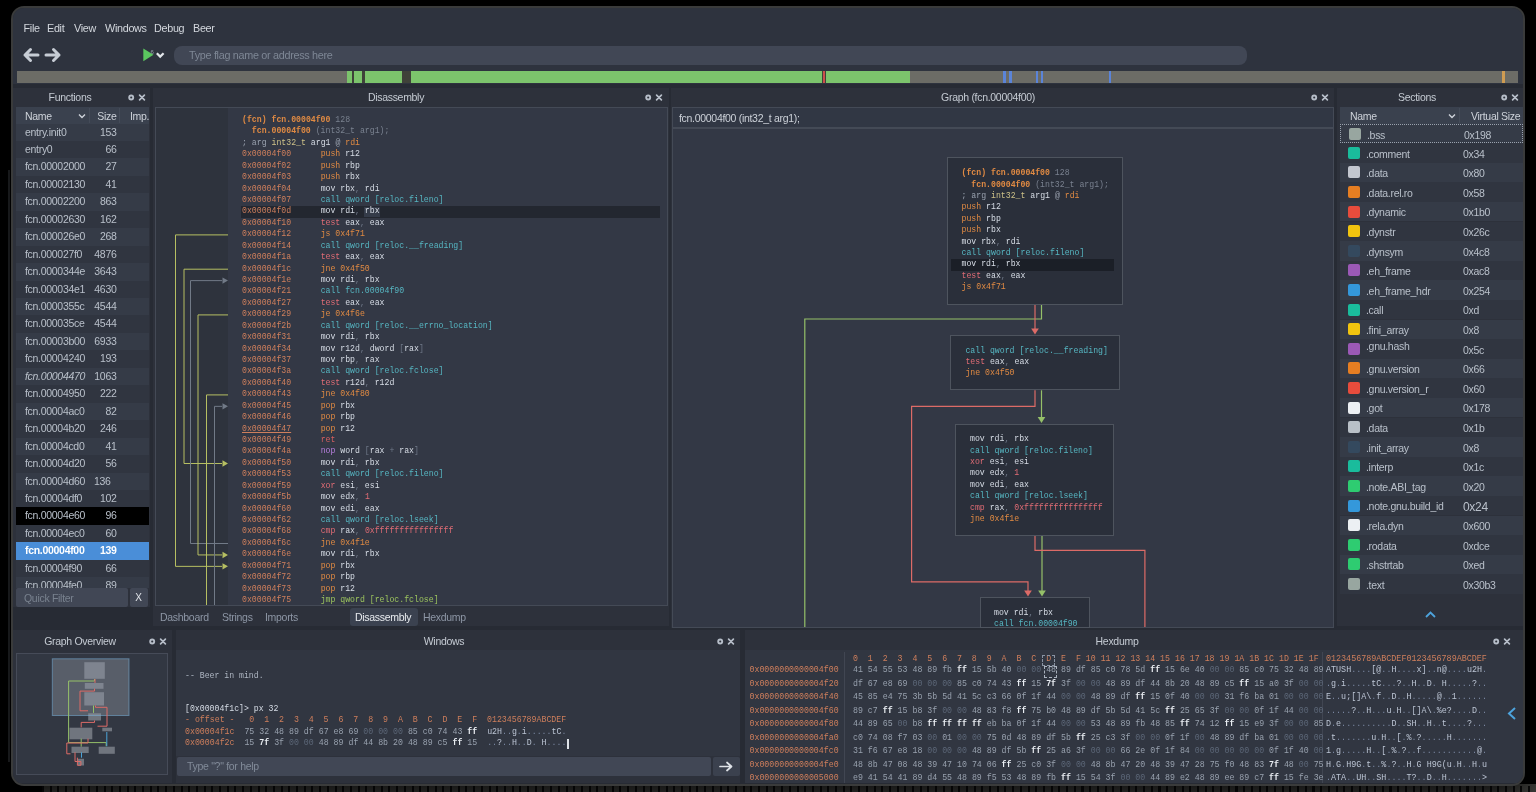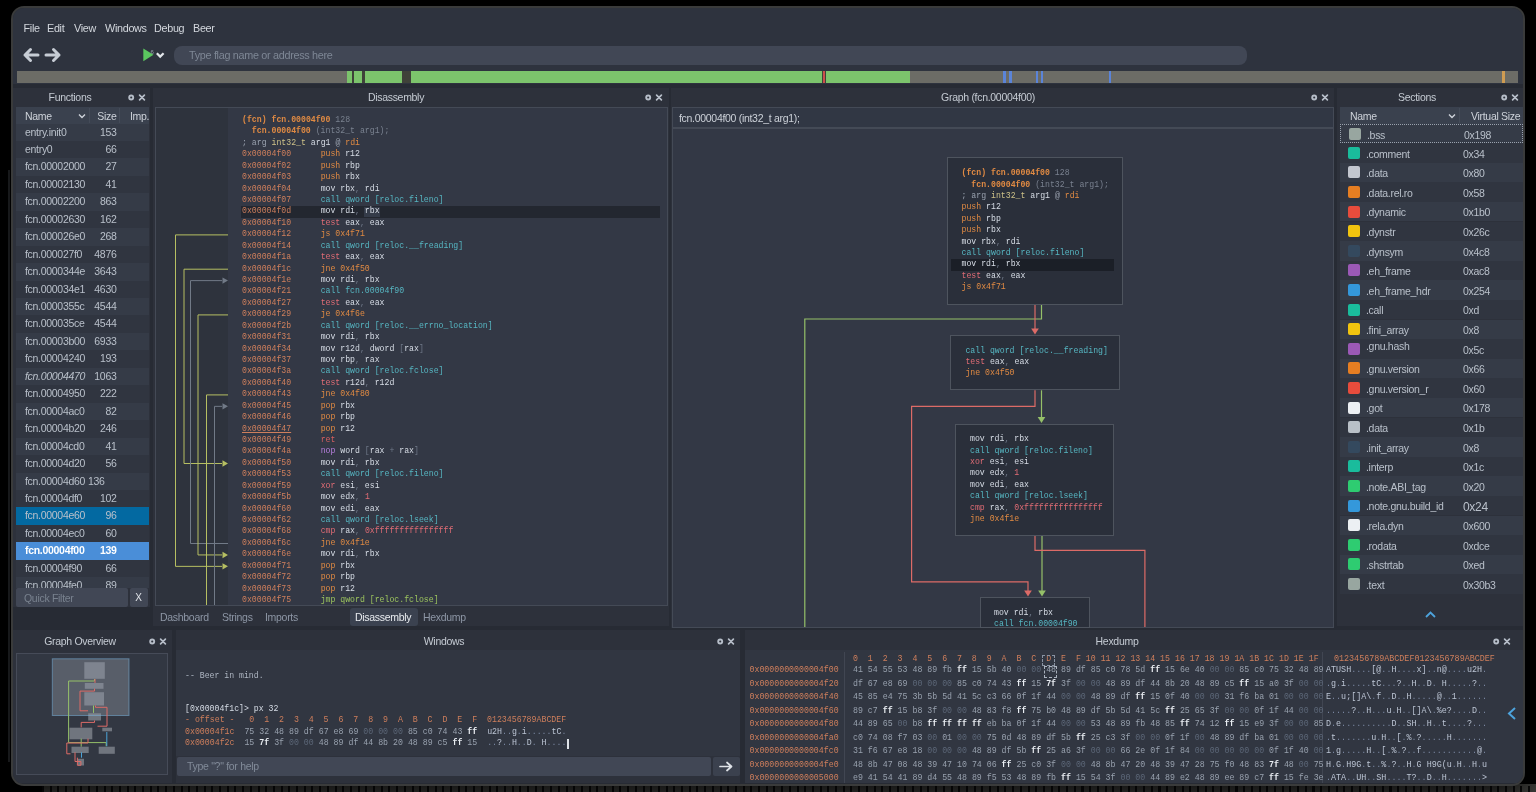--- a/index.html
+++ b/index.html
@@ -135,27 +135,27 @@
 <div style="position:absolute;left:0;top:314.1px;width:132.5px;height:17.45px;background:#353b47">
           <div class="ui" style="position:absolute;left:9px;top:2px;font-size:10.5px;color:#b9c0ca;">fcn.00004cd0</div>
           <div class="ui" style="position:absolute;left:72px;top:2px;width:28.5px;text-align:right;font-size:10.5px;color:#b9c0ca;">41</div>
         </div>
 <div style="position:absolute;left:0;top:331.6px;width:132.5px;height:17.45px;background:#303540">
           <div class="ui" style="position:absolute;left:9px;top:2px;font-size:10.5px;color:#b9c0ca;">fcn.00004d20</div>
           <div class="ui" style="position:absolute;left:72px;top:2px;width:28.5px;text-align:right;font-size:10.5px;color:#b9c0ca;">56</div>
         </div>
 <div style="position:absolute;left:0;top:349.0px;width:132.5px;height:17.45px;background:#353b47">
           <div class="ui" style="position:absolute;left:9px;top:2px;font-size:10.5px;color:#b9c0ca;">fcn.00004d60</div>
-          <div class="ui" style="position:absolute;left:72px;top:2px;width:28.5px;text-align:left;font-size:10.5px;color:#b9c0ca;">136</div>
+          <div class="ui" style="position:absolute;left:72px;top:2px;width:28.5px;text-align:center;font-size:10.5px;color:#b9c0ca;">136</div>
         </div>
 <div style="position:absolute;left:0;top:366.4px;width:132.5px;height:17.45px;background:#303540">
           <div class="ui" style="position:absolute;left:9px;top:2px;font-size:10.5px;color:#b9c0ca;">fcn.00004df0</div>
           <div class="ui" style="position:absolute;left:72px;top:2px;width:28.5px;text-align:right;font-size:10.5px;color:#b9c0ca;">102</div>
         </div>
-<div style="position:absolute;left:0;top:383.9px;width:132.5px;height:17.45px;background:#0369a1">
+<div style="position:absolute;left:0;top:383.9px;width:132.5px;height:17.45px;background:#000000">
           <div class="ui" style="position:absolute;left:9px;top:2px;font-size:10.5px;color:#b9c0ca;">fcn.00004e60</div>
           <div class="ui" style="position:absolute;left:72px;top:2px;width:28.5px;text-align:right;font-size:10.5px;color:#b9c0ca;">96</div>
         </div>
 <div style="position:absolute;left:0;top:401.3px;width:132.5px;height:17.45px;background:#303540">
           <div class="ui" style="position:absolute;left:9px;top:2px;font-size:10.5px;color:#b9c0ca;">fcn.00004ec0</div>
           <div class="ui" style="position:absolute;left:72px;top:2px;width:28.5px;text-align:right;font-size:10.5px;color:#b9c0ca;">60</div>
         </div>
 <div style="position:absolute;left:0;top:418.8px;width:132.5px;height:17.45px;background:#4a8ed8">
           <div class="ui" style="position:absolute;left:9px;top:2px;font-size:10.5px;color:#ffffff;font-weight:bold;">fcn.00004f00</div>
           <div class="ui" style="position:absolute;left:72px;top:2px;width:28.5px;text-align:right;font-size:10.5px;color:#ffffff;font-weight:bold;">139</div>
@@ -494,21 +494,21 @@
 <div style="position:absolute;left:745px;top:630px;width:778px;height:153px;background:#2d313b;"></div>
 <div class="ui" style="position:absolute;left:1017px;top:633px;width:200px;height:16px;line-height:16px;text-align:center;font-size:10.5px;color:#c5cbd3;">Hexdump</div>
 <svg style="position:absolute;left:1492.4px;top:637.0px" width="20" height="9" viewBox="0 0 20 9">
 <circle cx="4.2" cy="4.5" r="2" fill="none" stroke="#b6bdc8" stroke-width="1.9"></circle>
 <path d="M12.6 2.1l4.8 4.8M17.4 2.1l-4.8 4.8" stroke="#b6bdc8" stroke-width="1.7" stroke-linecap="round"></path>
 </svg>
 <div style="position:absolute;left:745px;top:650px;width:778px;height:133px;background:#313641;"></div>
 <div style="position:absolute;left:844.2px;top:652px;width:1px;height:131px;background:#414652;"></div>
 <div style="position:absolute;left:1322px;top:652px;width:1px;height:131px;background:#414652;"></div>
 <div style="position:absolute;left:848.05px;top:653.7px;height:13.47px;line-height:13.47px;font:8.25px 'Liberation Mono',monospace;white-space:pre;"><span style="color:#cf7f5c;"> 0</span><span style="color:#cf7f5c;"> </span><span style="color:#cf7f5c;"> 1</span><span style="color:#cf7f5c;"> </span><span style="color:#cf7f5c;"> 2</span><span style="color:#cf7f5c;"> </span><span style="color:#cf7f5c;"> 3</span><span style="color:#cf7f5c;"> </span><span style="color:#cf7f5c;"> 4</span><span style="color:#cf7f5c;"> </span><span style="color:#cf7f5c;"> 5</span><span style="color:#cf7f5c;"> </span><span style="color:#cf7f5c;"> 6</span><span style="color:#cf7f5c;"> </span><span style="color:#cf7f5c;"> 7</span><span style="color:#cf7f5c;"> </span><span style="color:#cf7f5c;"> 8</span><span style="color:#cf7f5c;"> </span><span style="color:#cf7f5c;"> 9</span><span style="color:#cf7f5c;"> </span><span style="color:#cf7f5c;"> A</span><span style="color:#cf7f5c;"> </span><span style="color:#cf7f5c;"> B</span><span style="color:#cf7f5c;"> </span><span style="color:#cf7f5c;"> C</span><span style="color:#cf7f5c;"> </span><span style="color:#cf7f5c;"> D</span><span style="color:#cf7f5c;"> </span><span style="color:#cf7f5c;"> E</span><span style="color:#cf7f5c;"> </span><span style="color:#cf7f5c;"> F</span><span style="color:#cf7f5c;"> </span><span style="color:#cf7f5c;">10</span><span style="color:#cf7f5c;"> </span><span style="color:#cf7f5c;">11</span><span style="color:#cf7f5c;"> </span><span style="color:#cf7f5c;">12</span><span style="color:#cf7f5c;"> </span><span style="color:#cf7f5c;">13</span><span style="color:#cf7f5c;"> </span><span style="color:#cf7f5c;">14</span><span style="color:#cf7f5c;"> </span><span style="color:#cf7f5c;">15</span><span style="color:#cf7f5c;"> </span><span style="color:#cf7f5c;">16</span><span style="color:#cf7f5c;"> </span><span style="color:#cf7f5c;">17</span><span style="color:#cf7f5c;"> </span><span style="color:#cf7f5c;">18</span><span style="color:#cf7f5c;"> </span><span style="color:#cf7f5c;">19</span><span style="color:#cf7f5c;"> </span><span style="color:#cf7f5c;">1A</span><span style="color:#cf7f5c;"> </span><span style="color:#cf7f5c;">1B</span><span style="color:#cf7f5c;"> </span><span style="color:#cf7f5c;">1C</span><span style="color:#cf7f5c;"> </span><span style="color:#cf7f5c;">1D</span><span style="color:#cf7f5c;"> </span><span style="color:#cf7f5c;">1E</span><span style="color:#cf7f5c;"> </span><span style="color:#cf7f5c;">1F</span></div>
-<div style="position:absolute;left:1326px;top:653.7px;height:13.47px;line-height:13.47px;font:8.4px 'Liberation Mono',monospace;white-space:pre;"><span style="color:#cf7f5c;margin-left:8px;">0123456789ABCDEF0123456789ABCDEF</span></div>
+<div style="position:absolute;left:1326px;top:653.7px;height:13.47px;line-height:13.47px;font:8.4px 'Liberation Mono',monospace;white-space:pre;"><span style="color:#cf7f5c;">0123456789ABCDEF0123456789ABCDEF</span></div>
 <div style="position:absolute;left:1041.5px;top:654.8px;width:13.5px;height:11px;background:transparent;border:1px dashed #8a93a2;"></div>
 <div style="position:absolute;left:749.5px;top:665.2px;height:13.47px;line-height:13.47px;font:8.25px 'Liberation Mono',monospace;white-space:pre;"><span style="color:#cf7f5c;">0x0000000000004f00</span></div>
 <div style="position:absolute;left:853px;top:665.2px;height:13.47px;line-height:13.47px;font:8.25px 'Liberation Mono',monospace;white-space:pre;"><span style="color:#98a1ae;">41</span><span style="color:#98a1ae;"> </span><span style="color:#98a1ae;">54</span><span style="color:#98a1ae;"> </span><span style="color:#98a1ae;">55</span><span style="color:#98a1ae;"> </span><span style="color:#98a1ae;">53</span><span style="color:#98a1ae;"> </span><span style="color:#98a1ae;">48</span><span style="color:#98a1ae;"> </span><span style="color:#98a1ae;">89</span><span style="color:#98a1ae;"> </span><span style="color:#98a1ae;">fb</span><span style="color:#98a1ae;"> </span><span style="color:#e9edf2;font-weight:bold;">ff</span><span style="color:#98a1ae;"> </span><span style="color:#98a1ae;">15</span><span style="color:#98a1ae;"> </span><span style="color:#98a1ae;">5b</span><span style="color:#98a1ae;"> </span><span style="color:#98a1ae;">40</span><span style="color:#98a1ae;"> </span><span style="color:#5c6778;">00</span><span style="color:#98a1ae;"> </span><span style="color:#5c6778;">00</span><span style="color:#98a1ae;"> </span><span style="color:#98a1ae;">48</span><span style="color:#98a1ae;"> </span><span style="color:#98a1ae;">89</span><span style="color:#98a1ae;"> </span><span style="color:#98a1ae;">df</span><span style="color:#98a1ae;"> </span><span style="color:#98a1ae;">85</span><span style="color:#98a1ae;"> </span><span style="color:#98a1ae;">c0</span><span style="color:#98a1ae;"> </span><span style="color:#98a1ae;">78</span><span style="color:#98a1ae;"> </span><span style="color:#98a1ae;">5d</span><span style="color:#98a1ae;"> </span><span style="color:#e9edf2;font-weight:bold;">ff</span><span style="color:#98a1ae;"> </span><span style="color:#98a1ae;">15</span><span style="color:#98a1ae;"> </span><span style="color:#98a1ae;">6e</span><span style="color:#98a1ae;"> </span><span style="color:#98a1ae;">40</span><span style="color:#98a1ae;"> </span><span style="color:#5c6778;">00</span><span style="color:#98a1ae;"> </span><span style="color:#5c6778;">00</span><span style="color:#98a1ae;"> </span><span style="color:#98a1ae;">85</span><span style="color:#98a1ae;"> </span><span style="color:#98a1ae;">c0</span><span style="color:#98a1ae;"> </span><span style="color:#98a1ae;">75</span><span style="color:#98a1ae;"> </span><span style="color:#98a1ae;">32</span><span style="color:#98a1ae;"> </span><span style="color:#98a1ae;">48</span><span style="color:#98a1ae;"> </span><span style="color:#98a1ae;">89</span></div>
 <div style="position:absolute;left:1326px;top:665.2px;height:13.47px;line-height:13.47px;font:8.4px 'Liberation Mono',monospace;white-space:pre;"><span style="color:#bcc5d4;">A</span><span style="color:#bcc5d4;">T</span><span style="color:#bcc5d4;">U</span><span style="color:#bcc5d4;">S</span><span style="color:#bcc5d4;">H</span><span style="color:#7b88a3;">.</span><span style="color:#7b88a3;">.</span><span style="color:#7b88a3;">.</span><span style="color:#7b88a3;">.</span><span style="color:#bcc5d4;">[</span><span style="color:#bcc5d4;">@</span><span style="color:#7b88a3;">.</span><span style="color:#7b88a3;">.</span><span style="color:#bcc5d4;">H</span><span style="color:#7b88a3;">.</span><span style="color:#7b88a3;">.</span><span style="color:#7b88a3;">.</span><span style="color:#7b88a3;">.</span><span style="color:#bcc5d4;">x</span><span style="color:#bcc5d4;">]</span><span style="color:#7b88a3;">.</span><span style="color:#7b88a3;">.</span><span style="color:#bcc5d4;">n</span><span style="color:#bcc5d4;">@</span><span style="color:#7b88a3;">.</span><span style="color:#7b88a3;">.</span><span style="color:#7b88a3;">.</span><span style="color:#7b88a3;">.</span><span style="color:#bcc5d4;">u</span><span style="color:#bcc5d4;">2</span><span style="color:#bcc5d4;">H</span><span style="color:#7b88a3;">.</span></div>
 <div style="position:absolute;left:749.5px;top:678.6px;height:13.47px;line-height:13.47px;font:8.25px 'Liberation Mono',monospace;white-space:pre;"><span style="color:#cf7f5c;">0x0000000000004f20</span></div>
 <div style="position:absolute;left:853px;top:678.6px;height:13.47px;line-height:13.47px;font:8.25px 'Liberation Mono',monospace;white-space:pre;"><span style="color:#98a1ae;">df</span><span style="color:#98a1ae;"> </span><span style="color:#98a1ae;">67</span><span style="color:#98a1ae;"> </span><span style="color:#98a1ae;">e8</span><span style="color:#98a1ae;"> </span><span style="color:#98a1ae;">69</span><span style="color:#98a1ae;"> </span><span style="color:#5c6778;">00</span><span style="color:#98a1ae;"> </span><span style="color:#5c6778;">00</span><span style="color:#98a1ae;"> </span><span style="color:#5c6778;">00</span><span style="color:#98a1ae;"> </span><span style="color:#98a1ae;">85</span><span style="color:#98a1ae;"> </span><span style="color:#98a1ae;">c0</span><span style="color:#98a1ae;"> </span><span style="color:#98a1ae;">74</span><span style="color:#98a1ae;"> </span><span style="color:#98a1ae;">43</span><span style="color:#98a1ae;"> </span><span style="color:#e9edf2;font-weight:bold;">ff</span><span style="color:#98a1ae;"> </span><span style="color:#98a1ae;">15</span><span style="color:#98a1ae;"> </span><span style="color:#e9edf2;font-weight:bold;">7f</span><span style="color:#98a1ae;"> </span><span style="color:#98a1ae;">3f</span><span style="color:#98a1ae;"> </span><span style="color:#5c6778;">00</span><span style="color:#98a1ae;"> </span><span style="color:#5c6778;">00</span><span style="color:#98a1ae;"> </span><span style="color:#98a1ae;">48</span><span style="color:#98a1ae;"> </span><span style="color:#98a1ae;">89</span><span style="color:#98a1ae;"> </span><span style="color:#98a1ae;">df</span><span style="color:#98a1ae;"> </span><span style="color:#98a1ae;">44</span><span style="color:#98a1ae;"> </span><span style="color:#98a1ae;">8b</span><span style="color:#98a1ae;"> </span><span style="color:#98a1ae;">20</span><span style="color:#98a1ae;"> </span><span style="color:#98a1ae;">48</span><span style="color:#98a1ae;"> </span><span style="color:#98a1ae;">89</span><span style="color:#98a1ae;"> </span><span style="color:#98a1ae;">c5</span><span style="color:#98a1ae;"> </span><span style="color:#e9edf2;font-weight:bold;">ff</span><span style="color:#98a1ae;"> </span><span style="color:#98a1ae;">15</span><span style="color:#98a1ae;"> </span><span style="color:#98a1ae;">a0</span><span style="color:#98a1ae;"> </span><span style="color:#98a1ae;">3f</span><span style="color:#98a1ae;"> </span><span style="color:#5c6778;">00</span><span style="color:#98a1ae;"> </span><span style="color:#5c6778;">00</span></div>
 <div style="position:absolute;left:1326px;top:678.6px;height:13.47px;line-height:13.47px;font:8.4px 'Liberation Mono',monospace;white-space:pre;"><span style="color:#7b88a3;">.</span><span style="color:#bcc5d4;">g</span><span style="color:#7b88a3;">.</span><span style="color:#bcc5d4;">i</span><span style="color:#7b88a3;">.</span><span style="color:#7b88a3;">.</span><span style="color:#7b88a3;">.</span><span style="color:#7b88a3;">.</span><span style="color:#7b88a3;">.</span><span style="color:#bcc5d4;">t</span><span style="color:#bcc5d4;">C</span><span style="color:#7b88a3;">.</span><span style="color:#7b88a3;">.</span><span style="color:#7b88a3;">.</span><span style="color:#bcc5d4;">?</span><span style="color:#7b88a3;">.</span><span style="color:#7b88a3;">.</span><span style="color:#bcc5d4;">H</span><span style="color:#7b88a3;">.</span><span style="color:#7b88a3;">.</span><span style="color:#bcc5d4;">D</span><span style="color:#7b88a3;">.</span><span style="color:#bcc5d4;"> </span><span style="color:#bcc5d4;">H</span><span style="color:#7b88a3;">.</span><span style="color:#7b88a3;">.</span><span style="color:#7b88a3;">.</span><span style="color:#7b88a3;">.</span><span style="color:#7b88a3;">.</span><span style="color:#bcc5d4;">?</span><span style="color:#7b88a3;">.</span><span style="color:#7b88a3;">.</span></div>
 <div style="position:absolute;left:749.5px;top:692.1px;height:13.47px;line-height:13.47px;font:8.25px 'Liberation Mono',monospace;white-space:pre;"><span style="color:#cf7f5c;font-family:Liberation Mono, monospace;">0x0000000000004f40</span></div>
 <div style="position:absolute;left:853px;top:692.1px;height:13.47px;line-height:13.47px;font:8.25px 'Liberation Mono',monospace;white-space:pre;"><span style="color:#98a1ae;">45</span><span style="color:#98a1ae;"> </span><span style="color:#98a1ae;">85</span><span style="color:#98a1ae;"> </span><span style="color:#98a1ae;">e4</span><span style="color:#98a1ae;"> </span><span style="color:#98a1ae;">75</span><span style="color:#98a1ae;"> </span><span style="color:#98a1ae;">3b</span><span style="color:#98a1ae;"> </span><span style="color:#98a1ae;">5b</span><span style="color:#98a1ae;"> </span><span style="color:#98a1ae;">5d</span><span style="color:#98a1ae;"> </span><span style="color:#98a1ae;">41</span><span style="color:#98a1ae;"> </span><span style="color:#98a1ae;">5c</span><span style="color:#98a1ae;"> </span><span style="color:#98a1ae;">c3</span><span style="color:#98a1ae;"> </span><span style="color:#98a1ae;">66</span><span style="color:#98a1ae;"> </span><span style="color:#98a1ae;">0f</span><span style="color:#98a1ae;"> </span><span style="color:#98a1ae;">1f</span><span style="color:#98a1ae;"> </span><span style="color:#98a1ae;">44</span><span style="color:#98a1ae;"> </span><span style="color:#5c6778;">00</span><span style="color:#98a1ae;"> </span><span style="color:#5c6778;">00</span><span style="color:#98a1ae;"> </span><span style="color:#98a1ae;">48</span><span style="color:#98a1ae;"> </span><span style="color:#98a1ae;">89</span><span style="color:#98a1ae;"> </span><span style="color:#98a1ae;">df</span><span style="color:#98a1ae;"> </span><span style="color:#e9edf2;font-weight:bold;">ff</span><span style="color:#98a1ae;"> </span><span style="color:#98a1ae;">15</span><span style="color:#98a1ae;"> </span><span style="color:#98a1ae;">0f</span><span style="color:#98a1ae;"> </span><span style="color:#98a1ae;">40</span><span style="color:#98a1ae;"> </span><span style="color:#5c6778;">00</span><span style="color:#98a1ae;"> </span><span style="color:#5c6778;">00</span><span style="color:#98a1ae;"> </span><span style="color:#98a1ae;">31</span><span style="color:#98a1ae;"> </span><span style="color:#98a1ae;">f6</span><span style="color:#98a1ae;"> </span><span style="color:#98a1ae;">ba</span><span style="color:#98a1ae;"> </span><span style="color:#98a1ae;">01</span><span style="color:#98a1ae;"> </span><span style="color:#5c6778;">00</span><span style="color:#98a1ae;"> </span><span style="color:#5c6778;">00</span><span style="color:#98a1ae;"> </span><span style="color:#5c6778;">00</span></div>
 <div style="position:absolute;left:1326px;top:692.1px;height:13.47px;line-height:13.47px;font:8.4px 'Liberation Mono',monospace;white-space:pre;"><span style="color:#bcc5d4;">E</span><span style="color:#7b88a3;">.</span><span style="color:#7b88a3;">.</span><span style="color:#bcc5d4;">u</span><span style="color:#bcc5d4;">;</span><span style="color:#bcc5d4;">[</span><span style="color:#bcc5d4;">]</span><span style="color:#bcc5d4;">A</span><span style="color:#bcc5d4;">\</span><span style="color:#7b88a3;">.</span><span style="color:#bcc5d4;">f</span><span style="color:#7b88a3;">.</span><span style="color:#7b88a3;">.</span><span style="color:#bcc5d4;">D</span><span style="color:#7b88a3;">.</span><span style="color:#7b88a3;">.</span><span style="color:#bcc5d4;">H</span><span style="color:#7b88a3;">.</span><span style="color:#7b88a3;">.</span><span style="color:#7b88a3;">.</span><span style="color:#7b88a3;">.</span><span style="color:#7b88a3;">.</span><span style="color:#bcc5d4;">@</span><span style="color:#7b88a3;">.</span><span style="color:#7b88a3;">.</span><span style="color:#bcc5d4;">1</span><span style="color:#7b88a3;">.</span><span style="color:#7b88a3;">.</span><span style="color:#7b88a3;">.</span><span style="color:#7b88a3;">.</span><span style="color:#7b88a3;">.</span><span style="color:#7b88a3;">.</span></div>

